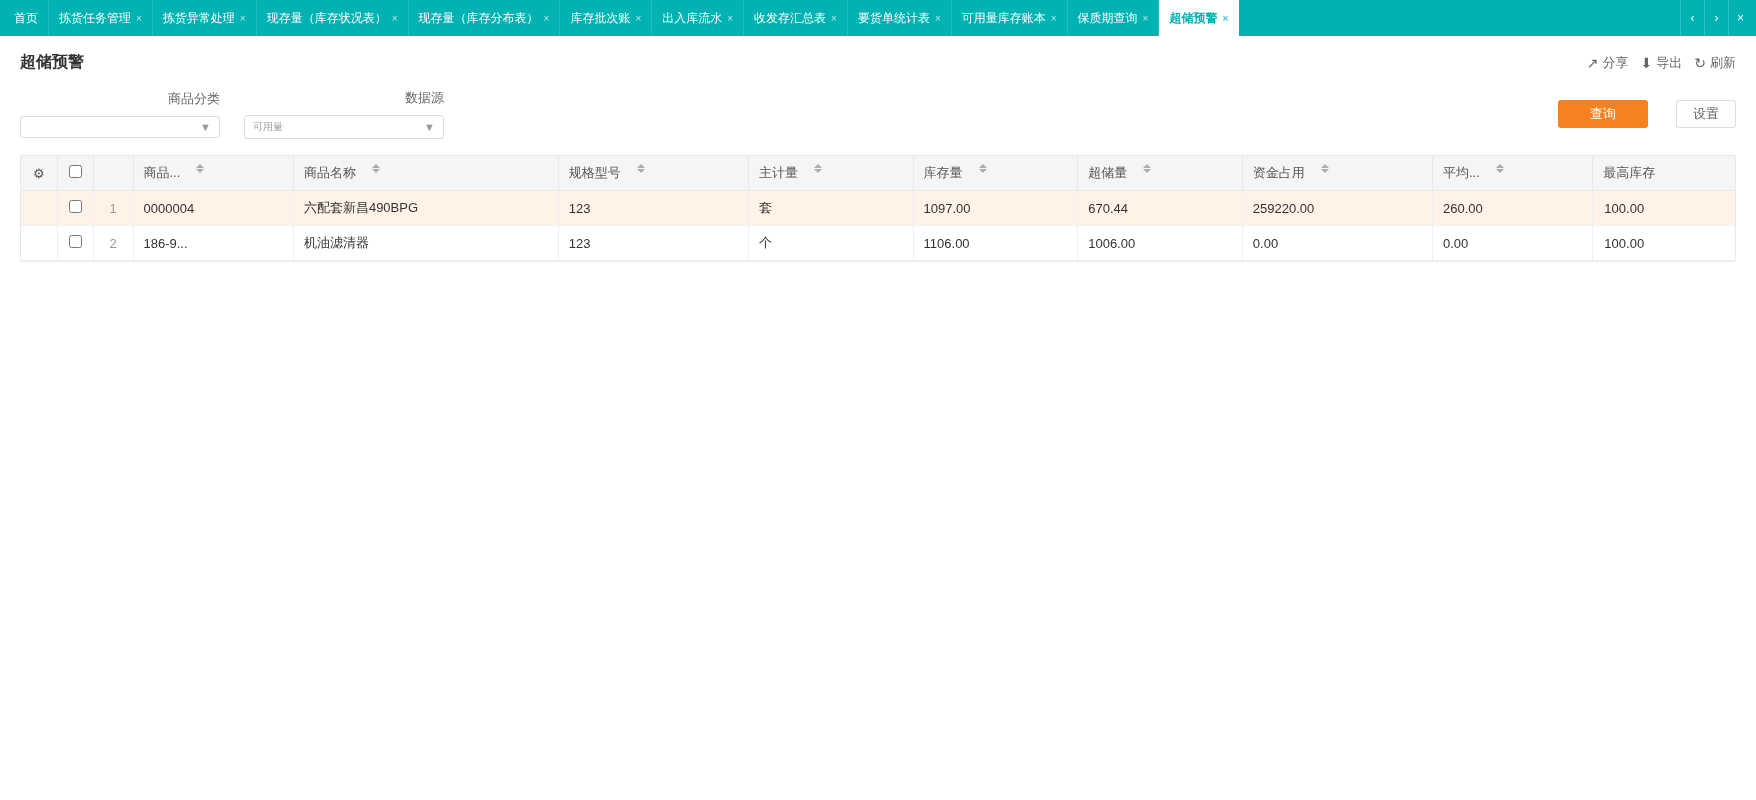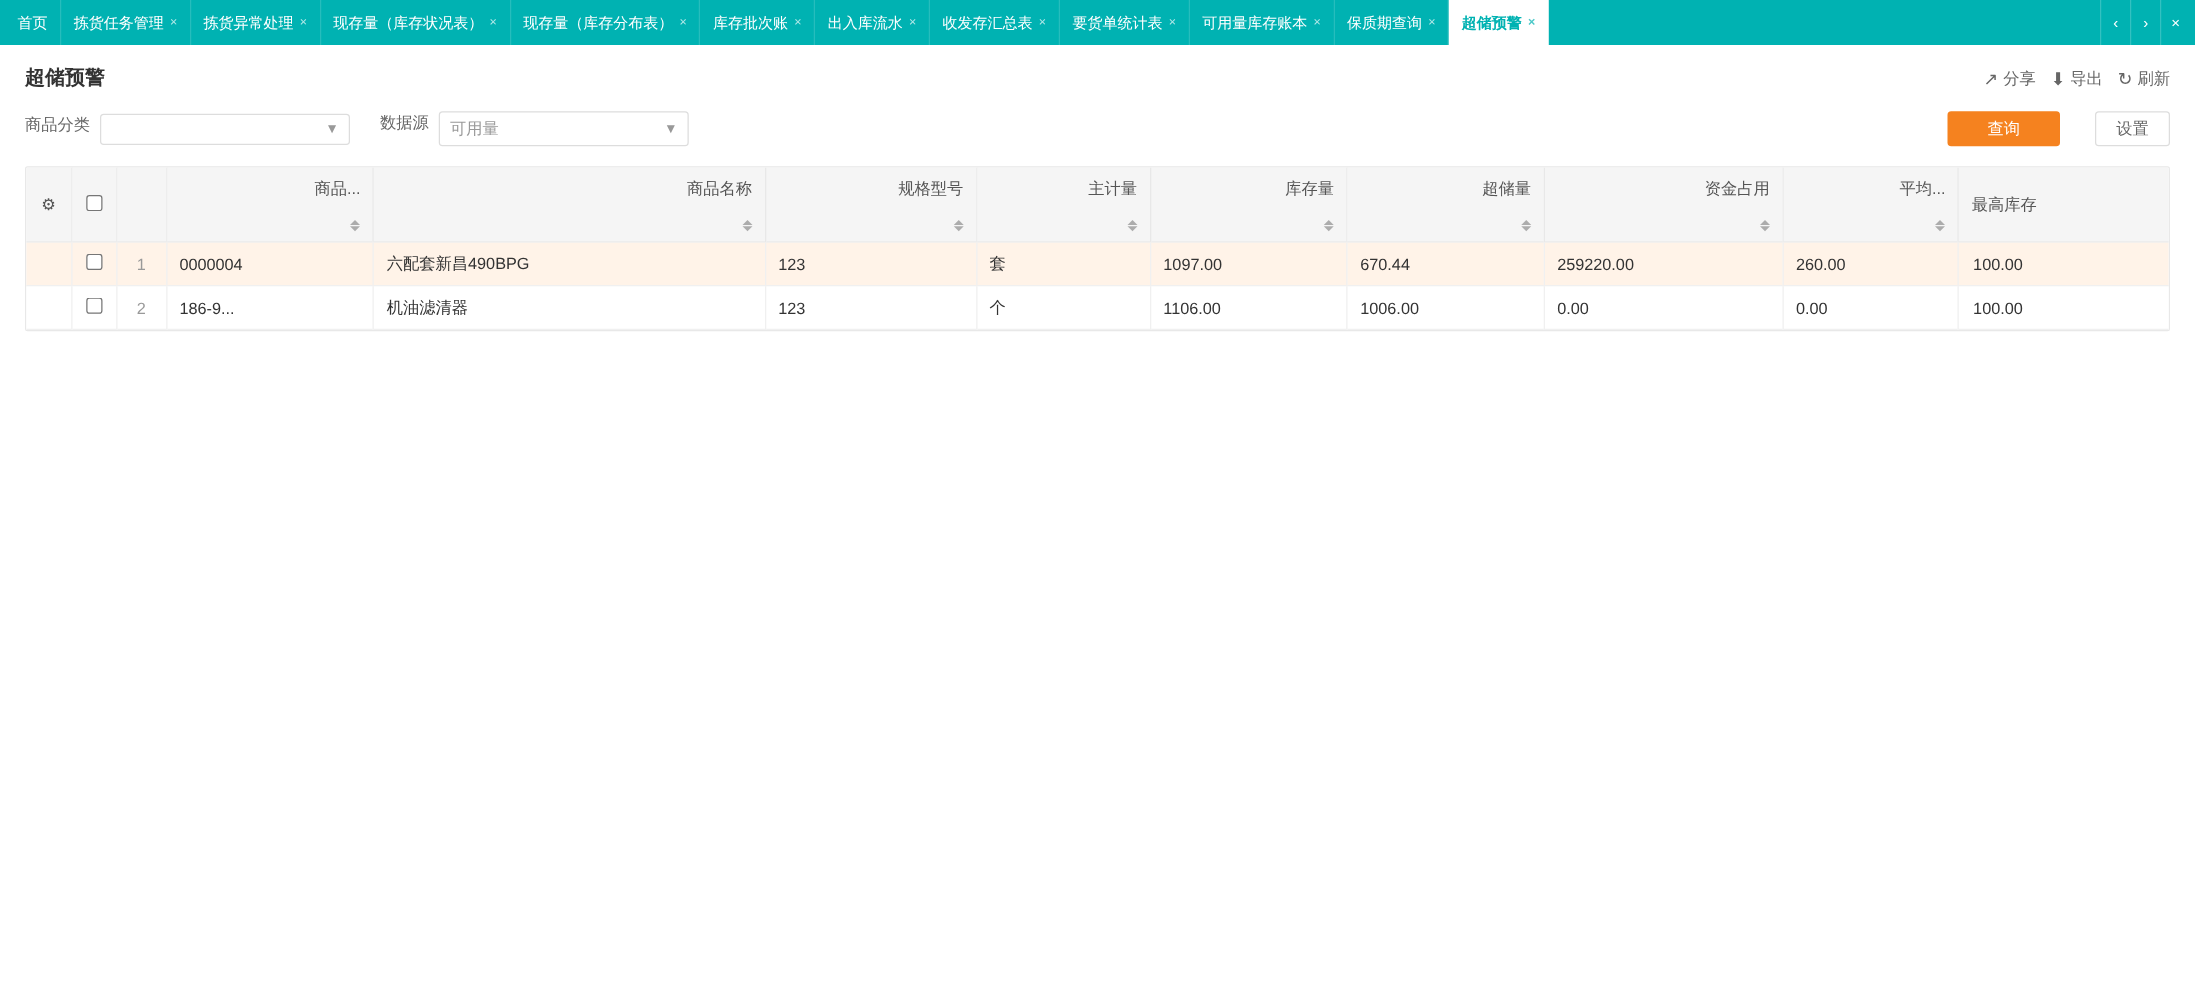--- a/index.html
+++ b/index.html
@@ -90,42 +90,43 @@
     
     .filter-area {
       display: flex;
       align-items: center;
       gap: 24px;
       margin-bottom: 16px;
       flex-wrap: wrap;
     }
     .filter-group {
       display: flex;
-      align-items: flex-start;
+      align-items: flex-end;
       gap: 8px;
+      flex-direction: column;
     }
     .filter-label {
       font-size: 13px;
       color: #666;
       white-space: nowrap;
     }
     .filter-select {
       display: flex;
       align-items: center;
       border: 1px solid #ddd;
       border-radius: 3px;
       padding: 4px 8px;
       min-width: 200px;
       background: #fff;
       cursor: pointer;
       justify-content: space-between;
     }
     .filter-select-text {
       color: #999;
-      font-size: 13px;
+      font-size: 10px;
     }
     .filter-select-arrow {
       color: #999;
       font-size: 11px;
     }
     .filter-buttons {
       margin-left: auto;
       display: flex;
       gap: 8px;
     }
@@ -169,23 +170,22 @@
       text-align: left;
       color: #555;
       font-weight: normal;
       white-space: nowrap;
       border-right: 1px solid #e8e8e8;
       position: relative;
     }
     thead th:last-child { border-right: none; }
     .th-sort {
       display: flex;
-      align-items: flex-end;
+      align-items: flex-start;
       gap: 16px;
-      flex-direction: column;
     }
     .sort-icon {
       display: inline-flex;
       flex-direction: column;
       gap: 1px;
       opacity: 0.5;
     }
     .sort-icon span {
       display: block;
       width: 0;

